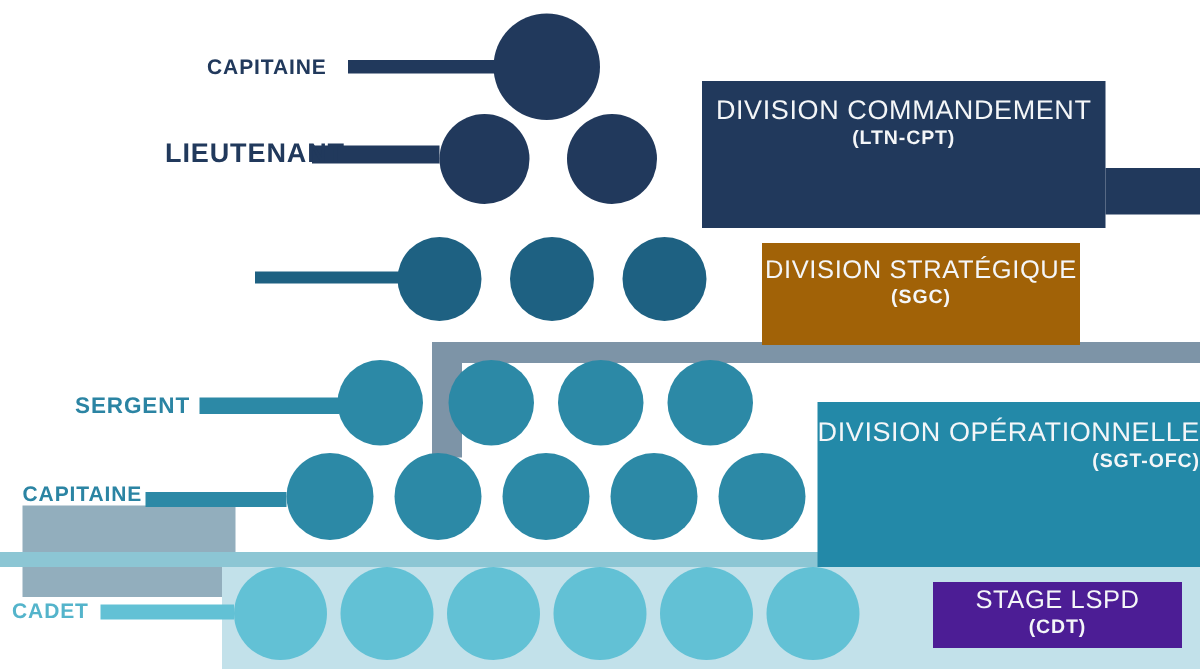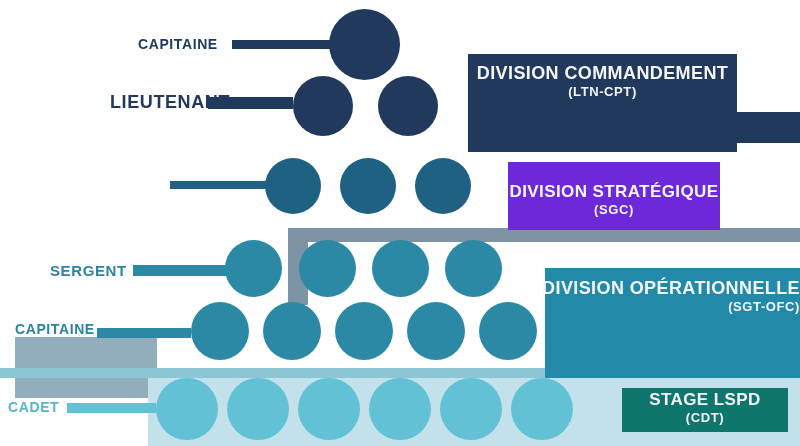--- a/index.html
+++ b/index.html
@@ -11,21 +11,21 @@
   .circle{position:absolute;border-radius:50%;z-index:2;}
   .rank-label{
     position:absolute;z-index:4;font-weight:bold;font-size:14px;
     letter-spacing:0.6px;white-space:nowrap;
   }
   .rank-dash{position:absolute;z-index:3;}
   .division-box{
     position:absolute;z-index:3;text-align:center;color:#f4f6f8;
     display:flex;flex-direction:column;align-items:center;
   }
-  .division-title{font-weight:bold;font-size:18px;letter-spacing:0.4px;line-height:1.15;white-space:nowrap;}
+  .division-title{font-weight:normal;font-size:18px;letter-spacing:0.4px;line-height:1.15;white-space:nowrap;}
   .division-subtitle{font-weight:bold;font-size:13px;letter-spacing:0.6px;line-height:1.2;}
   
   #box-commandement{left:468px;top:54px;width:269px;height:89px;padding-top:9px;}
   #box-commandement-tail{left:737px;top:112px;width:63px;height:31px;z-index:3;}
   #box-strategique{left:508px;top:162px;width:212px;height:60px;padding-top:8px;}
   #box-strategique .division-title{font-size:17px;}
   #box-operationnelle{left:545px;top:268px;width:255px;height:100px;padding-top:10px;align-items:flex-end;}
   #box-stage{left:622px;top:388px;width:166px;height:42px;padding-top:2px;}
   #box-stage .division-title{font-size:17px;}
   #lbl-capitaine{left:138px;top:36px;}
@@ -98,28 +98,28 @@
 
   <div class="rank-label" id="lbl-cadet" style="color: rgb(84, 180, 203);">CADET</div>
   <div class="rank-dash" id="dash-cadet" style="background: rgb(98, 193, 213);"></div>
 
   <div class="decor" id="box-commandement-tail" style="background: rgb(33, 57, 92);"></div>
   <div class="division-box" id="box-commandement" style="background: rgb(33, 57, 92);">
     <div class="division-title">DIVISION COMMANDEMENT</div>
     <div class="division-subtitle">(LTN-CPT)</div>
   </div>
 
-  <div class="division-box" id="box-strategique" style="background: #6d28d9; justify-content: center;">
+  <div class="division-box" id="box-strategique" style="background: #a16207;">
     <div class="division-title">DIVISION STRATÉGIQUE</div>
     <div class="division-subtitle">(SGC)</div>
   </div>
 
   <div class="division-box" id="box-operationnelle" style="background: rgb(35, 137, 168);">
     <div class="division-title">DIVISION OPÉRATIONNELLE</div>
     <div class="division-subtitle">(SGT-OFC)</div>
   </div>
 
-  <div class="division-box" id="box-stage" style="background: #0f766e;">
+  <div class="division-box" id="box-stage" style="background: #4c1d95;">
     <div class="division-title">STAGE LSPD</div>
     <div class="division-subtitle">(CDT)</div>
   </div>
 
 </div>
 
 </body></html>

